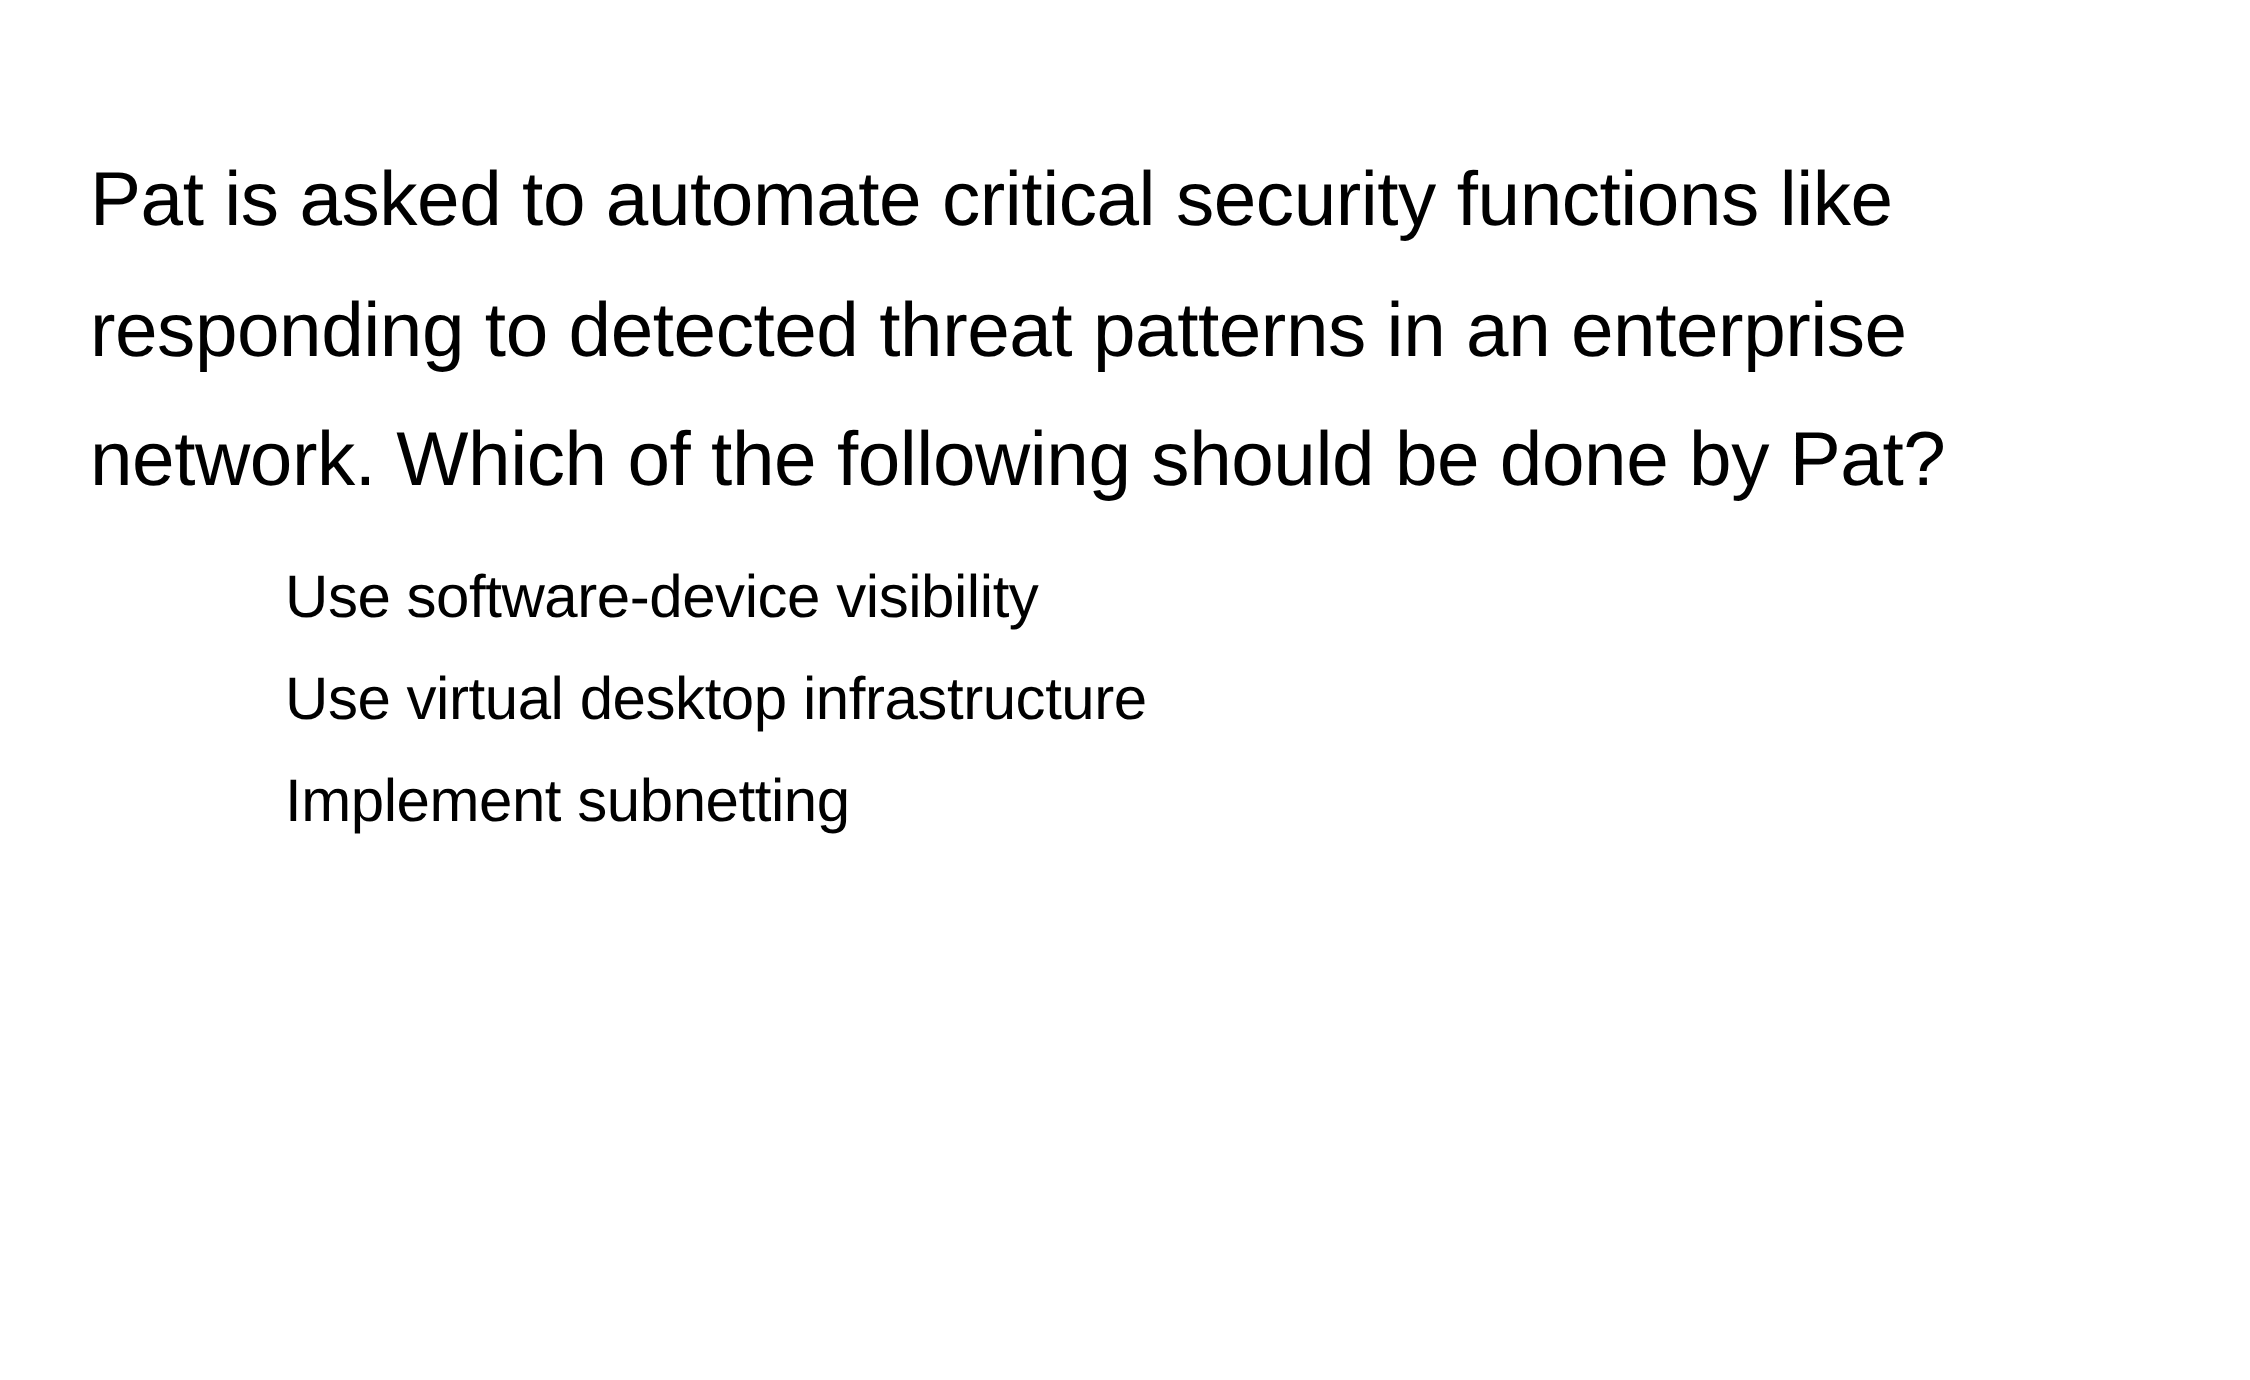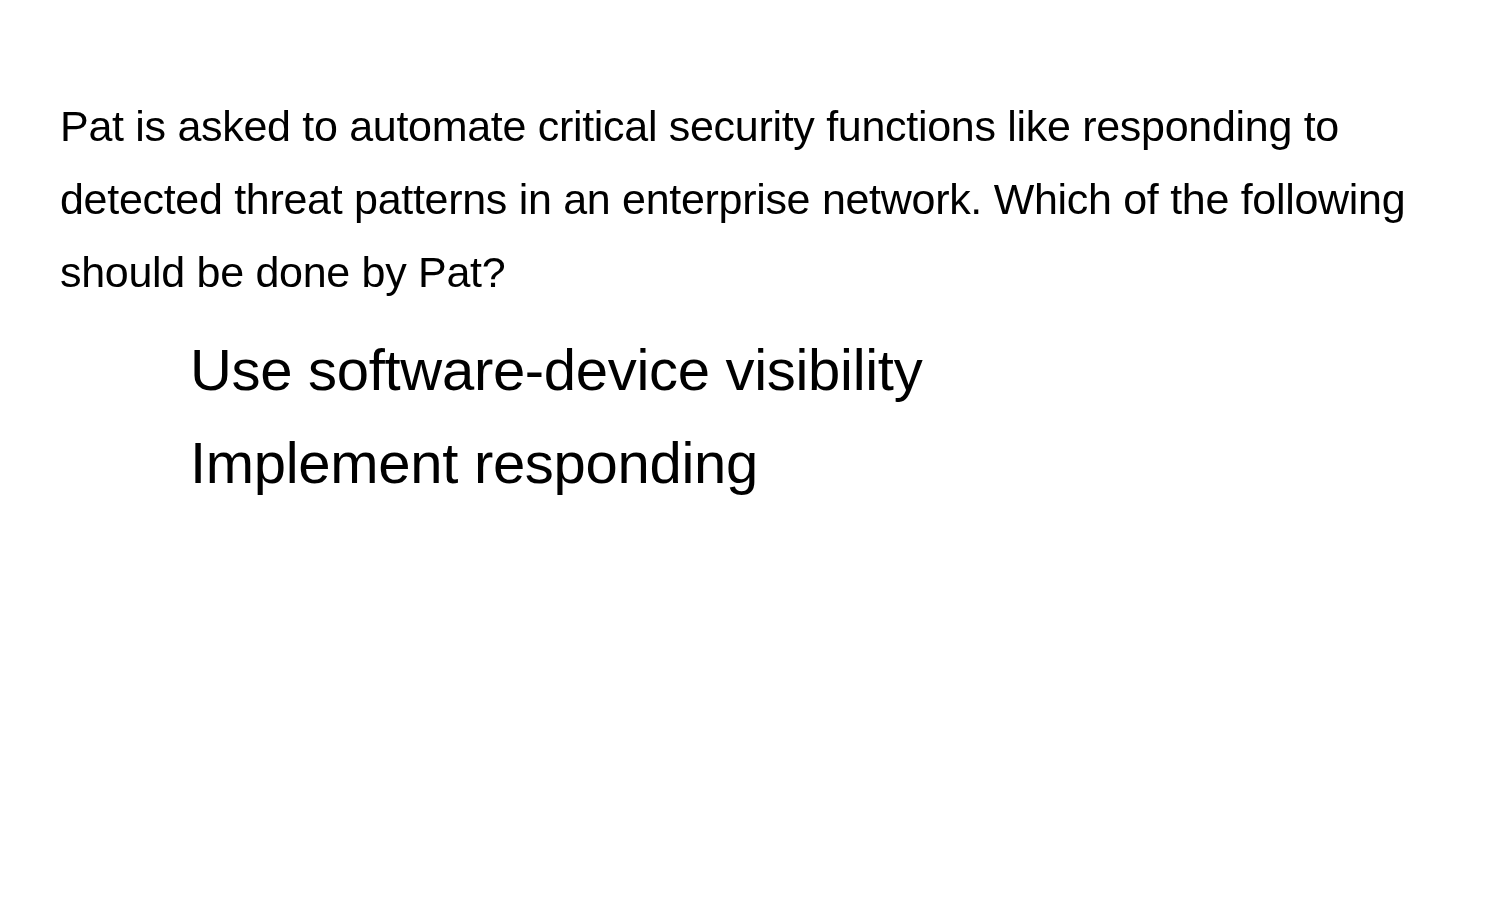--- a/index.html
+++ b/index.html
@@ -9,38 +9,39 @@
     }
     body {
       width: 1500px;
       height: 920px;
       background: #ffffff;
       font-family: -apple-system, BlinkMacSystemFont, "Segoe UI", Helvetica, Arial, sans-serif;
       color: #000000;
       padding: 90px 60px 60px 60px;
     }
     .question-text {
-      font-size: 43px;
+      font-size: 51px;
       line-height: 1.7;
       font-weight: 400;
       margin-bottom: 20px;
       letter-spacing: -0.3px;
     }
     .options-container {
       padding-left: 130px;
     }
     .option-item {
-      font-size: 58px;
+      font-size: 40px;
       line-height: 1.4;
       font-weight: 400;
       margin-bottom: 12px;
       letter-spacing: -0.3px;
     }
   </style>
 </head>
 <body>
 
 <div class="question-text">Pat is asked to automate critical security functions like responding to detected threat patterns in an enterprise network. Which of the following should be done by Pat?</div>
 
 <div class="options-container">
   <div class="option-item">Use software-device visibility</div>
-  <div class="option-item">Implement responding</div>
+  <div class="option-item">Use virtual desktop infrastructure</div>
+  <div class="option-item">Implement subnetting</div>
 </div>
 
 </body></html>

